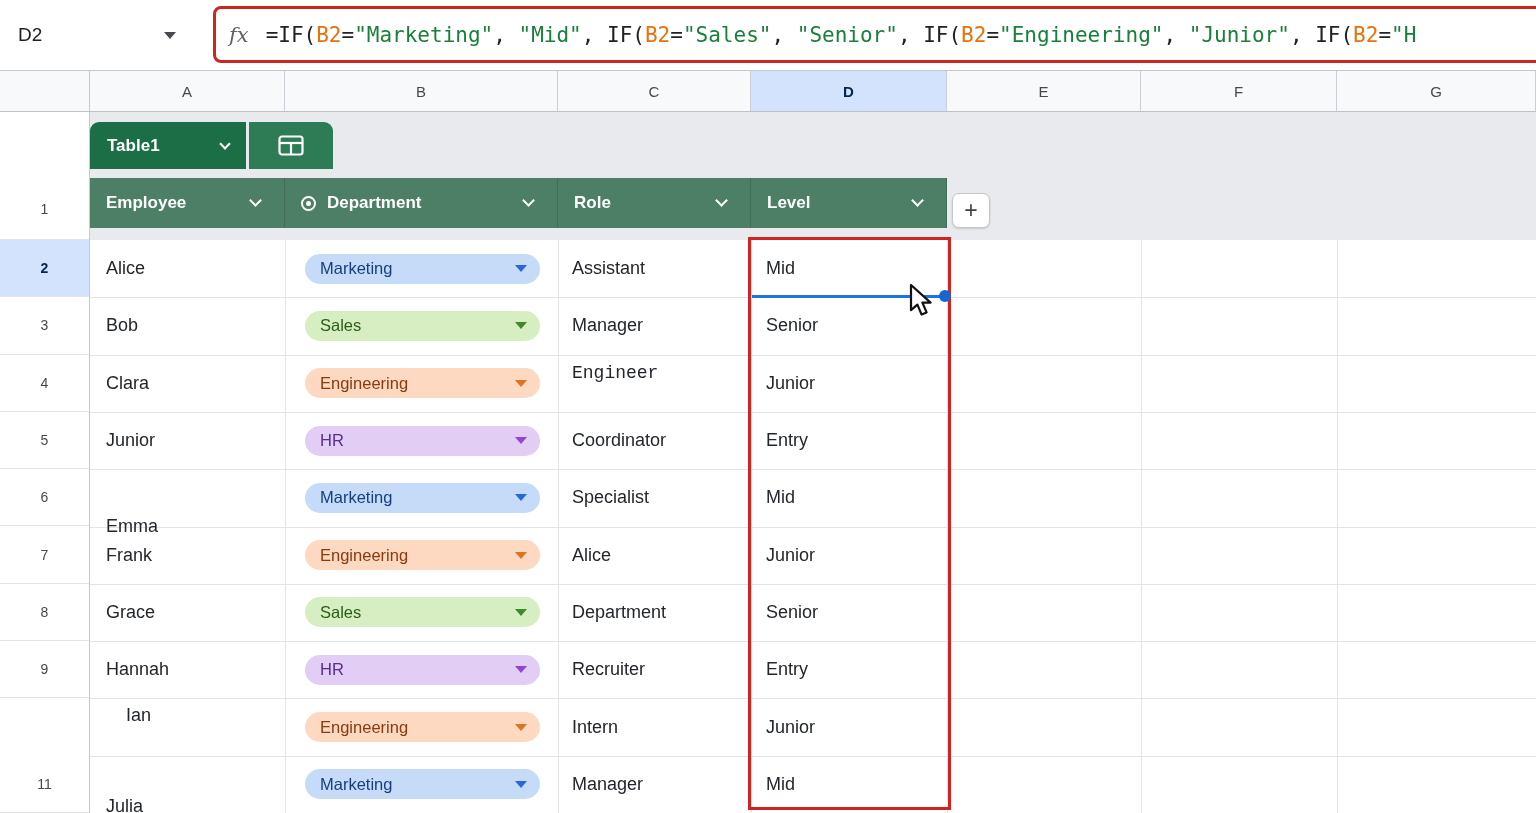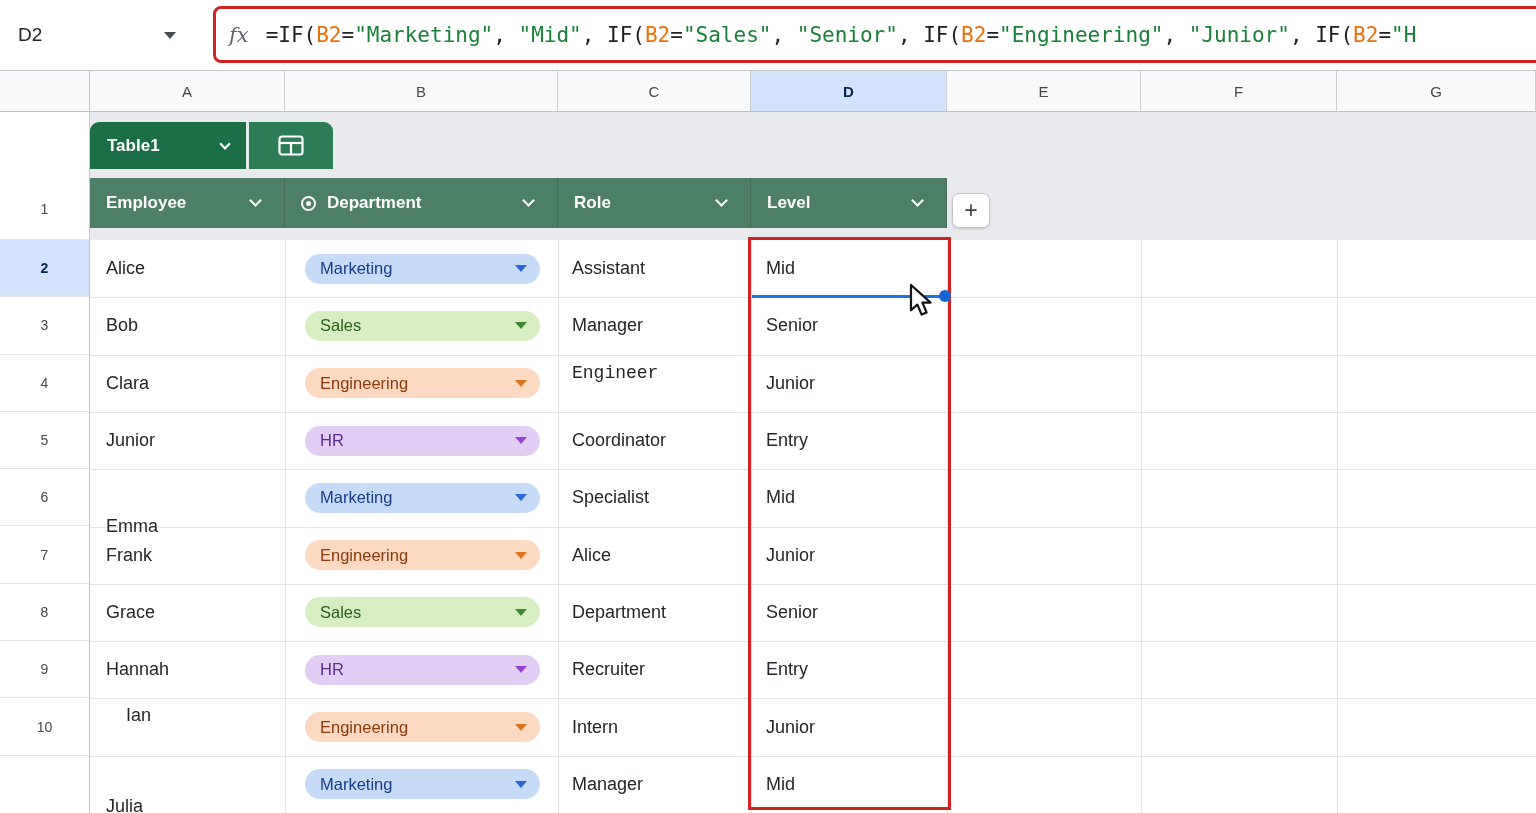--- a/index.html
+++ b/index.html
@@ -109,21 +109,21 @@
     <div class="row-headers" id="row-headers">
         <div class="row-cell" style="top: 66px; height: 62px;">1</div>
         <div class="row-cell sel" style="top: 128px; height: 57.3px;">2</div>
         <div class="row-cell" style="top: 185.3px; height: 57.3px;">3</div>
         <div class="row-cell" style="top: 242.6px; height: 57.3px;">4</div>
         <div class="row-cell" style="top: 299.9px; height: 57.3px;">5</div>
         <div class="row-cell" style="top: 357.2px; height: 57.3px;">6</div>
         <div class="row-cell" style="top: 414.5px; height: 57.3px;">7</div>
         <div class="row-cell" style="top: 471.8px; height: 57.3px;">8</div>
         <div class="row-cell" style="top: 529.1px; height: 57.3px;">9</div>
-        <div class="row-cell" style="top: 586.4px; height: 57.3px;">10</div>
+        <div class="row-cell" style="top: 643.7px; height: 57.3px;">11</div>
       </div>
 
     <div class="tab-seg1">
       <span>Table1</span>
       <span class="chev-sm"></span>
     </div>
     <div class="tab-seg2">
       <svg width="26" height="21" viewBox="0 0 26 21">
         <rect x="1.5" y="1.5" width="23" height="18" rx="2.5" fill="none" stroke="#fff" stroke-width="2.2"></rect>
         <line x1="1.5" y1="8" x2="24.5" y2="8" stroke="#fff" stroke-width="2.2"></line>

